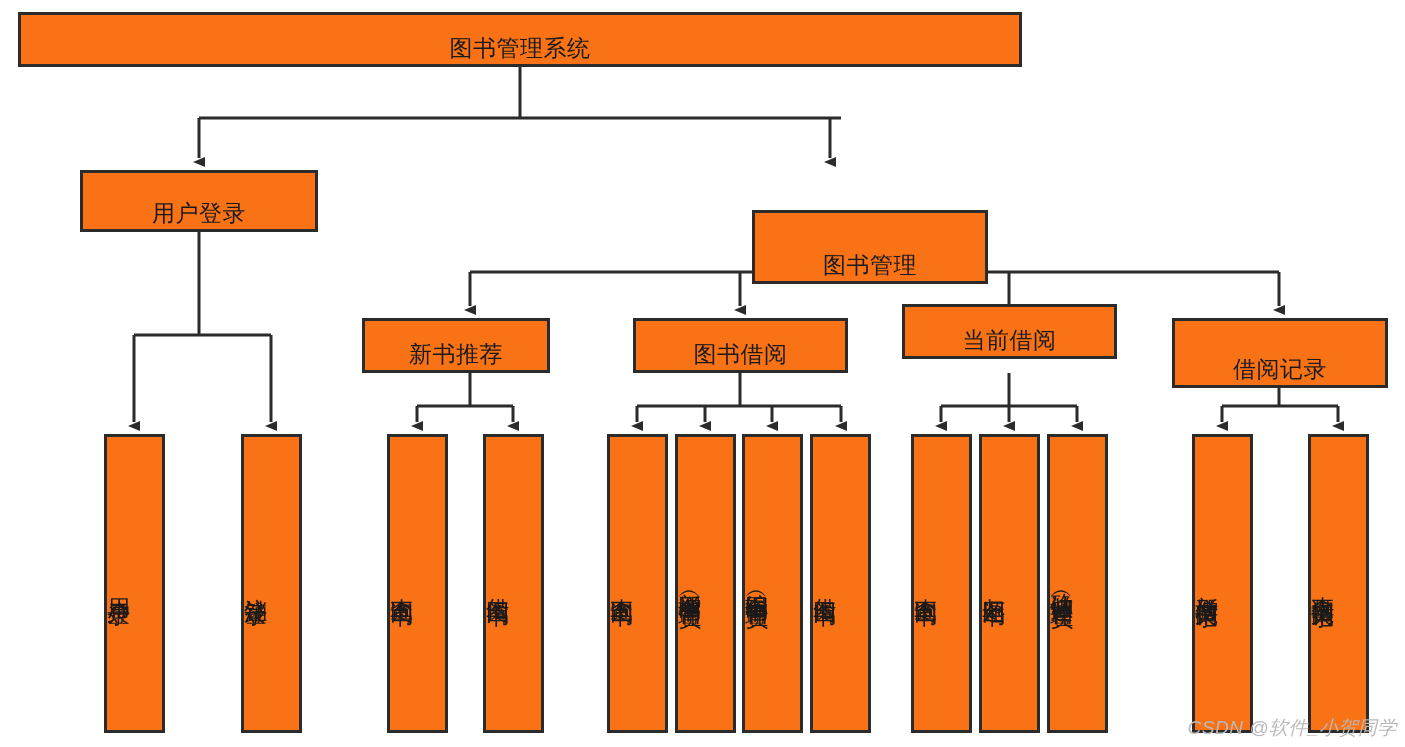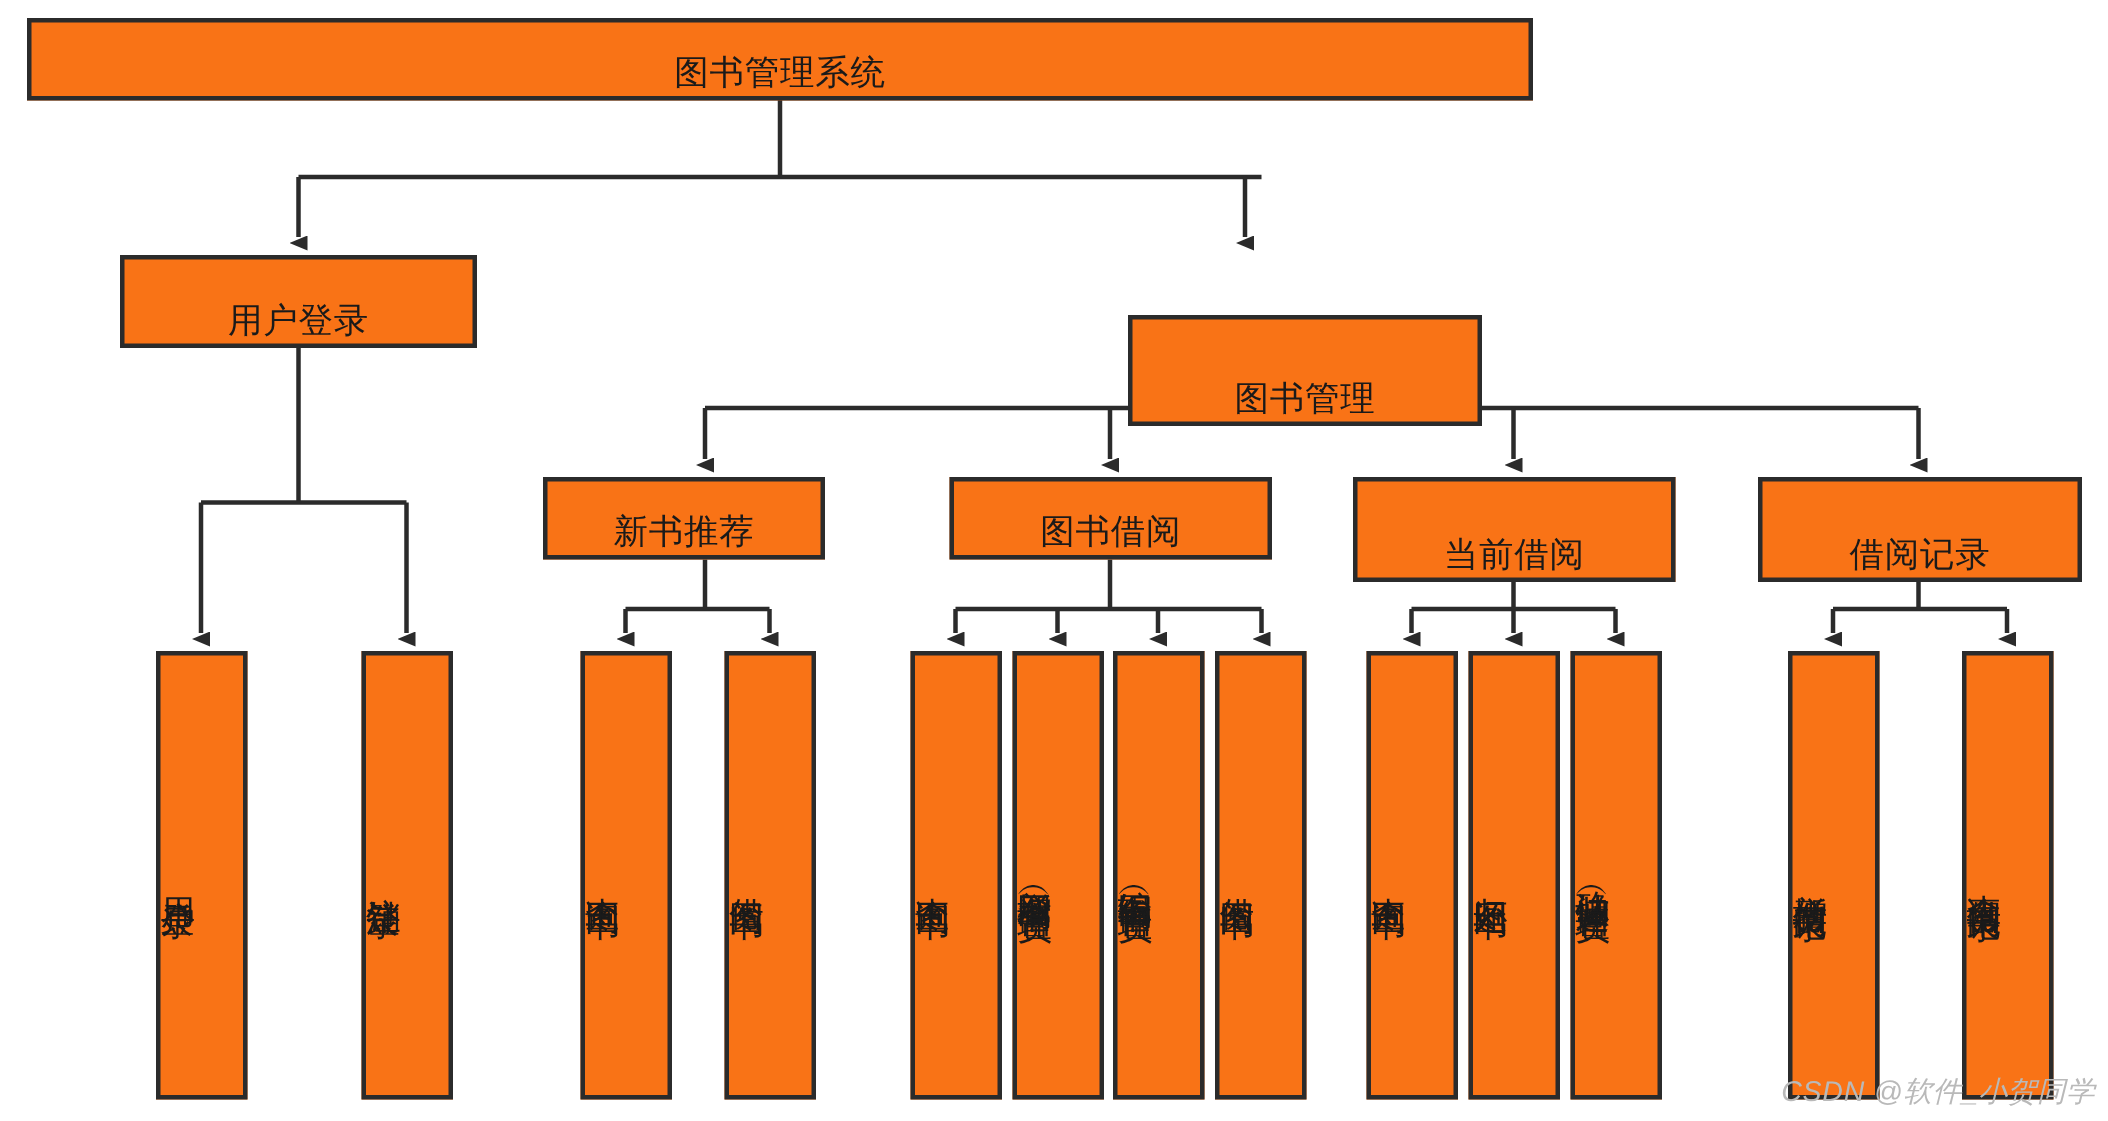--- a/index.html
+++ b/index.html
@@ -130,21 +130,21 @@
   <div class="node horiz" style="left:752px; top:170px; width:236px; height:74px;margin-top:40px;">
     <span>图书管理</span>
   </div>
 
   <div class="node horiz" style="left:362px; top:318px; width:188px; height:55px;">
     <span>新书推荐</span>
   </div>
   <div class="node horiz" style="left:633px; top:318px; width:215px; height:55px;">
     <span>图书借阅</span>
   </div>
-  <div class="node horiz" style="left:902px; top:318px; width:215px; height:70px;">
+  <div class="node horiz" style="left:902px; top:304px; width:215px; height:55px;">
     <span>当前借阅</span>
   </div>
   <div class="node horiz" style="left:1172px; top:318px; width:216px; height:70px;font-family:Liberation Serif, serif;">
     <span>借阅记录</span>
   </div>
 
   <div class="node vert" style="left:104px; top:434px; width:61px; height:299px;">
     <span class="vlabel">用户登录</span>
   </div>
   <div class="node vert" style="left:241px; top:434px; width:61px; height:299px;">

